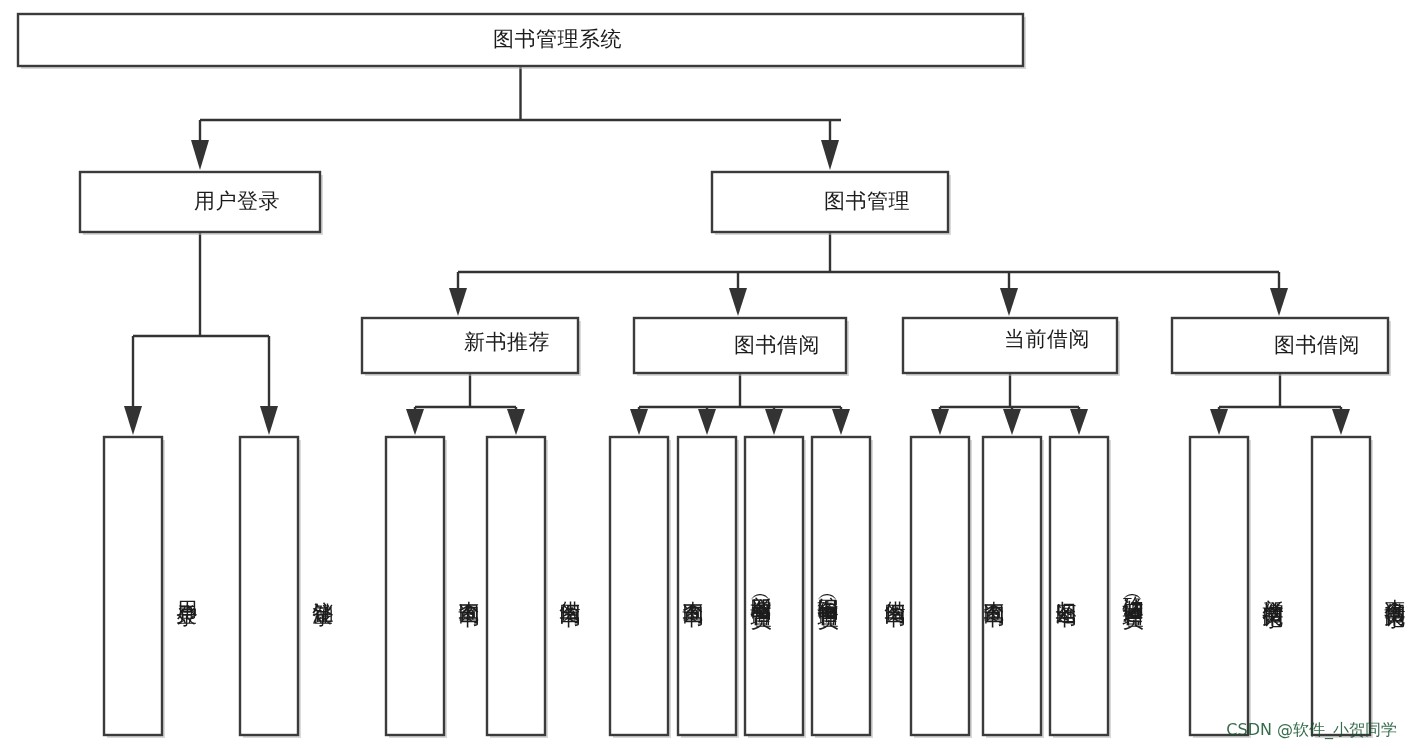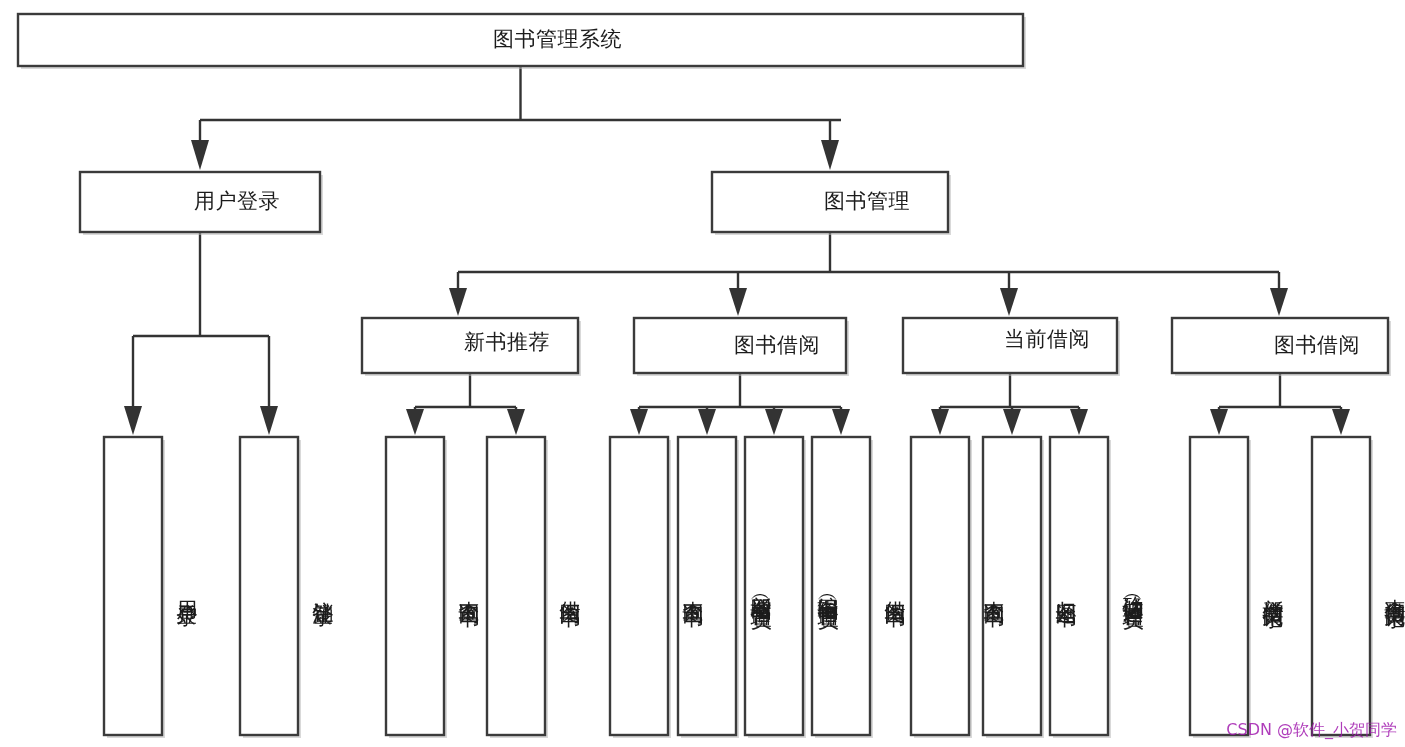--- a/index.html
+++ b/index.html
@@ -67,21 +67,21 @@
     letter-spacing: 2px;
     align-items: flex-start;
     justify-content: center;
     padding-top: 4px;
   }
   .watermark {
     position: absolute;
     right: 8px;
     bottom: 6px;
     font-size: 16px;
-    color: #a21caf;
+    color: #14532d;
     font-family: "DejaVu Sans", "Liberation Sans", sans-serif;
     white-space: nowrap;
     opacity: 0.85;
   }
 </style>
 </head>
 <body>
 
 <div id="diagram-root">
 

